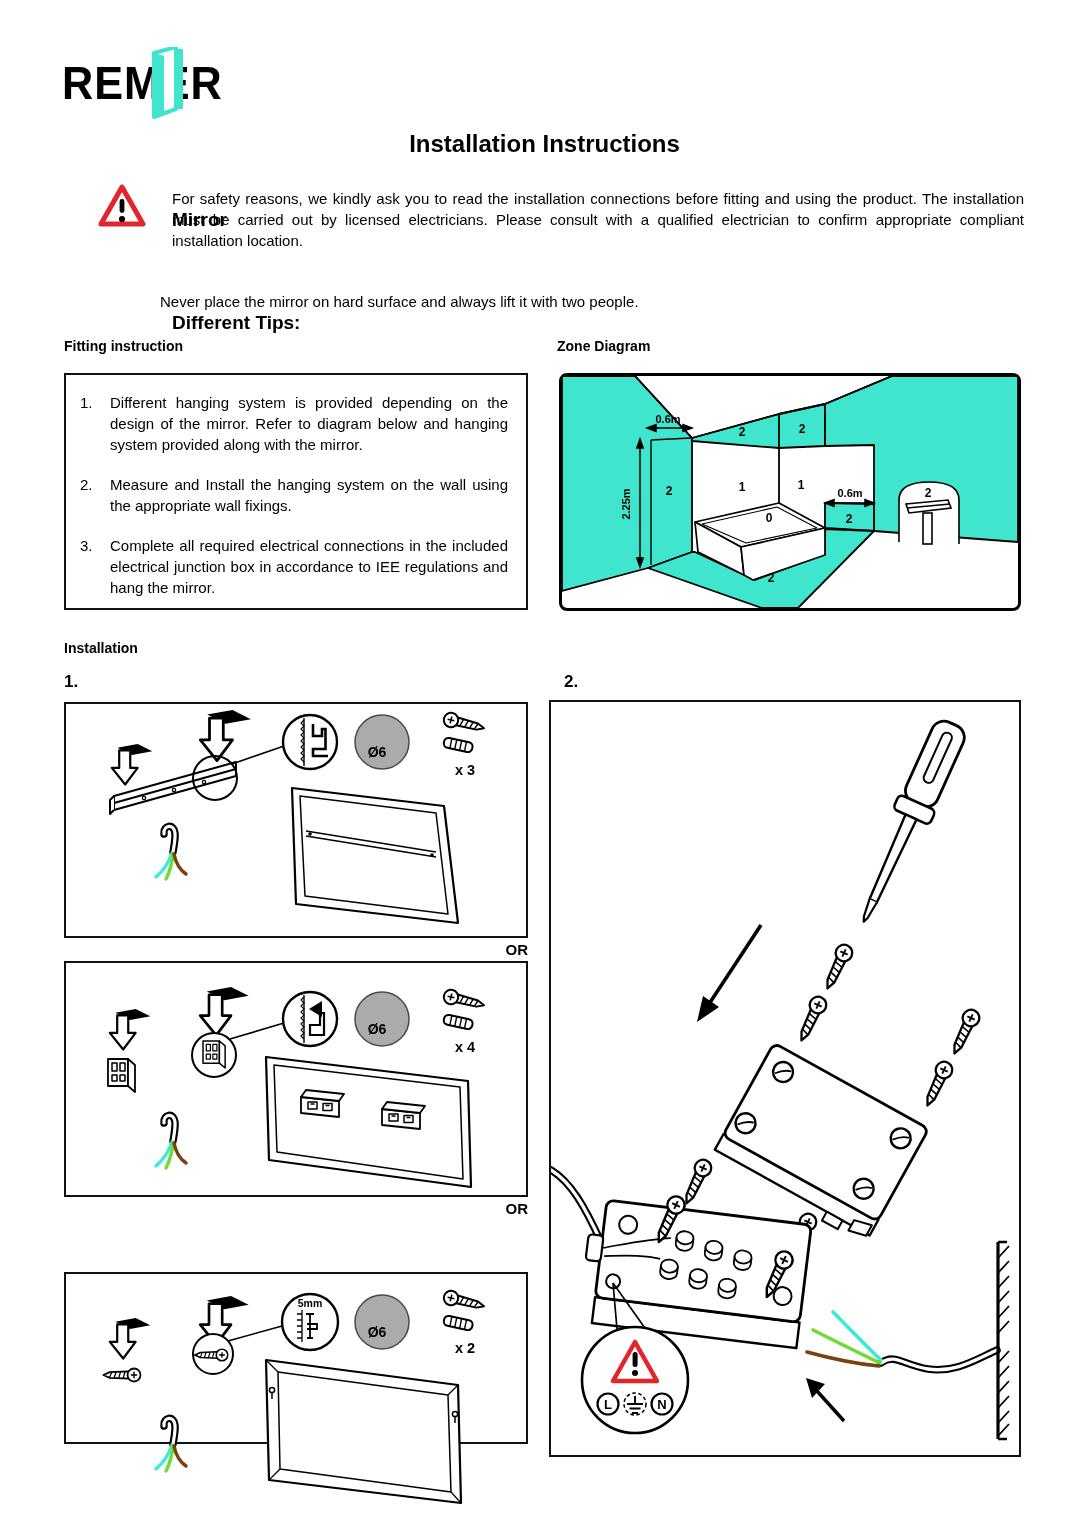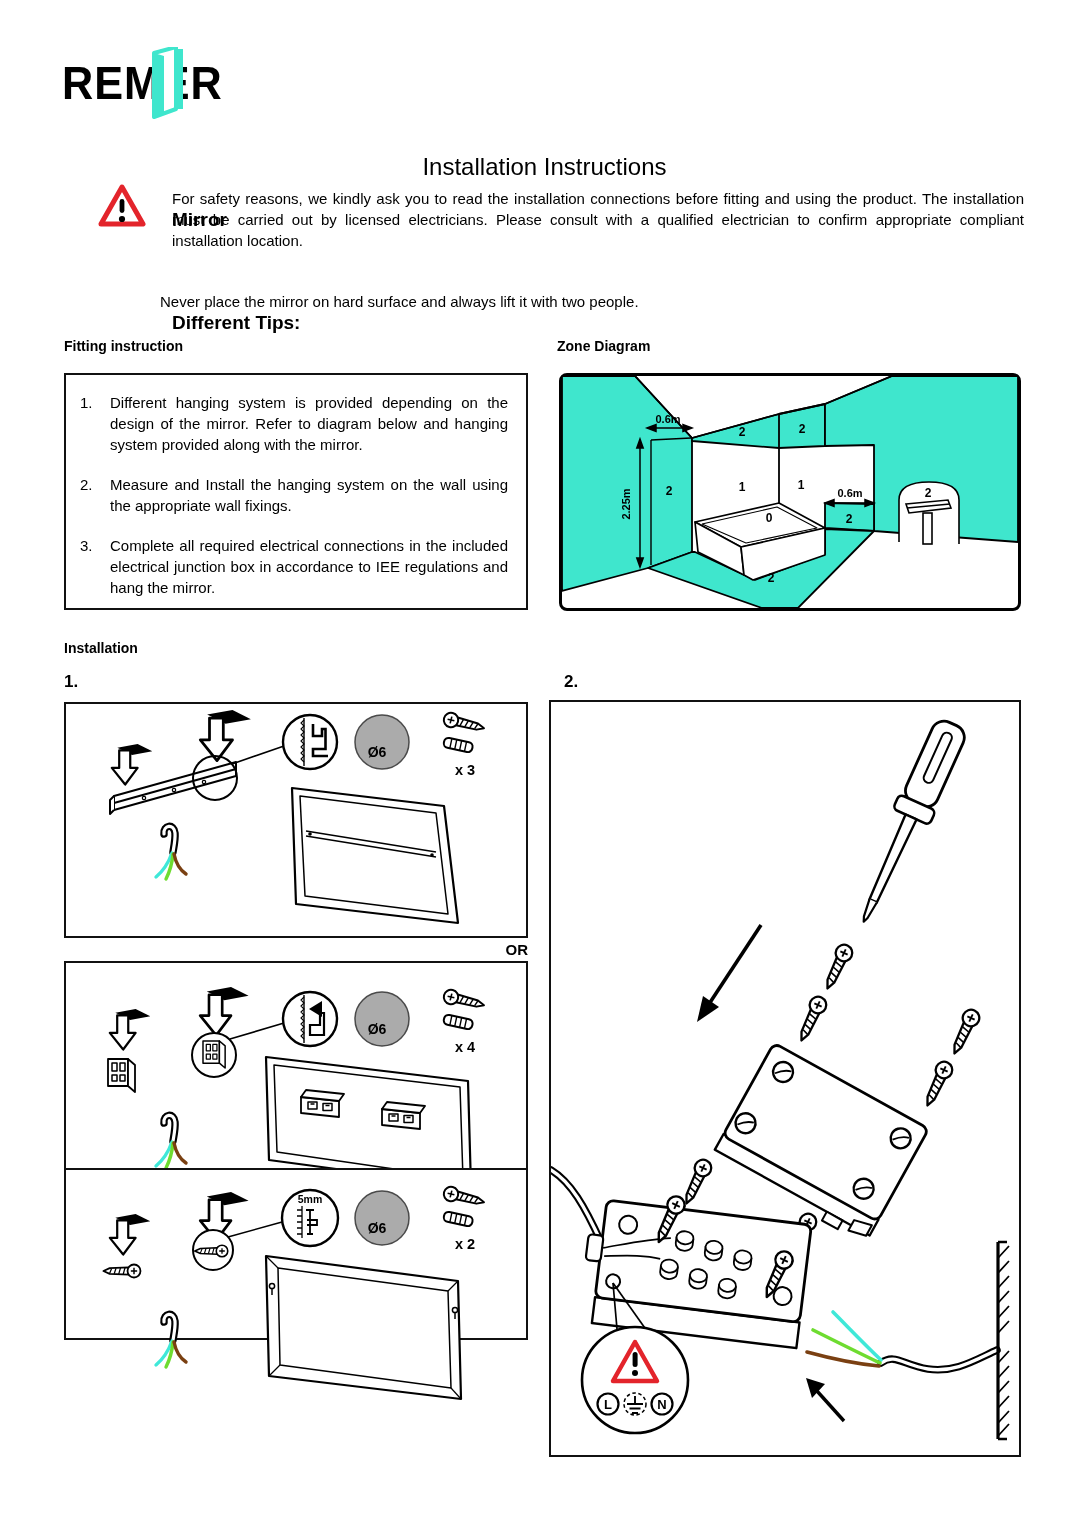--- a/index.html
+++ b/index.html
@@ -1,18 +1,18 @@
 <!DOCTYPE html>
 <html><head>
 <meta charset="utf-8">
 <style>
   html,body{margin:0;padding:0;background:#fff;}
   body{width:1089px;height:1527px;position:relative;font-family:"Liberation Sans",sans-serif;color:#000;overflow:hidden;}
   .abs{position:absolute;}
-  .page-title{left:0;width:1089px;top:130px;text-align:center;font-size:24px;font-weight:normal;margin-top:23px;}
+  .page-title{left:0;width:1089px;top:130px;text-align:center;font-size:24px;font-weight:bold;}
   .logo{left:62px;top:55px;width:190px;height:78px;}
   .logo-text{font-weight:bold;font-size:47px;letter-spacing:1px;transform:scaleX(.92);transform-origin:left;display:inline-block;}
   .logo-door{position:absolute;left:78px;top:-8px;}
   .warn-icon{left:97px;top:182px;}
   .h15{font-size:19px;font-weight:bold;margin-top:41px;}
   .body15{font-size:15px;line-height:21px;}
   .sec-head{font-size:14px;font-weight:bold;}
   .box{border:2px solid #111;background:#fff;box-sizing:border-box;}
   .zonebox{border:3px solid #000;}
   .fit-list{padding:17px 18px 0 14px;}
@@ -245,21 +245,21 @@
     <polygon points="208,102 394,124 397,216 211,189" stroke-width="1.5"></polygon>
   </g>
   <use href="#khplate" transform="translate(235,126)"></use>
   <use href="#khplate" transform="translate(316,138)"></use>
   <use href="#wire" transform="translate(96,158)"></use>
 </svg>
 </div>
 
 <div class="abs or-label" style="left:64px;top:1200px;width:464px;">OR</div>
 
-<div class="abs box" style="left:64px;top:1168px;width:464px;height:172px;">
+<div class="abs box" style="left:64px;top:1272px;width:464px;height:172px;">
 <svg width="460" height="232" viewBox="0 0 460 232">
   <use href="#hook-arrow" transform="translate(42,44) scale(0.92)"></use>
   <use href="#screw" transform="translate(68,101) rotate(90) scale(0.9)"></use>
   <use href="#hook-arrow" transform="translate(132,22) scale(1.1)"></use>
   <circle cx="147" cy="80" r="20" fill="#fff" stroke="#000" stroke-width="2"></circle>
   <use href="#screw" transform="translate(156,81) rotate(90) scale(0.8)"></use>
   <line x1="162" y1="67" x2="216" y2="52" stroke="#000" stroke-width="1.6"></line>
   <g>
     <circle cx="244" cy="48" r="28" fill="#fff" stroke="#000" stroke-width="2.4"></circle>
     <text x="244" y="33" font-size="10.5" font-weight="bold" text-anchor="middle">5mm</text>

